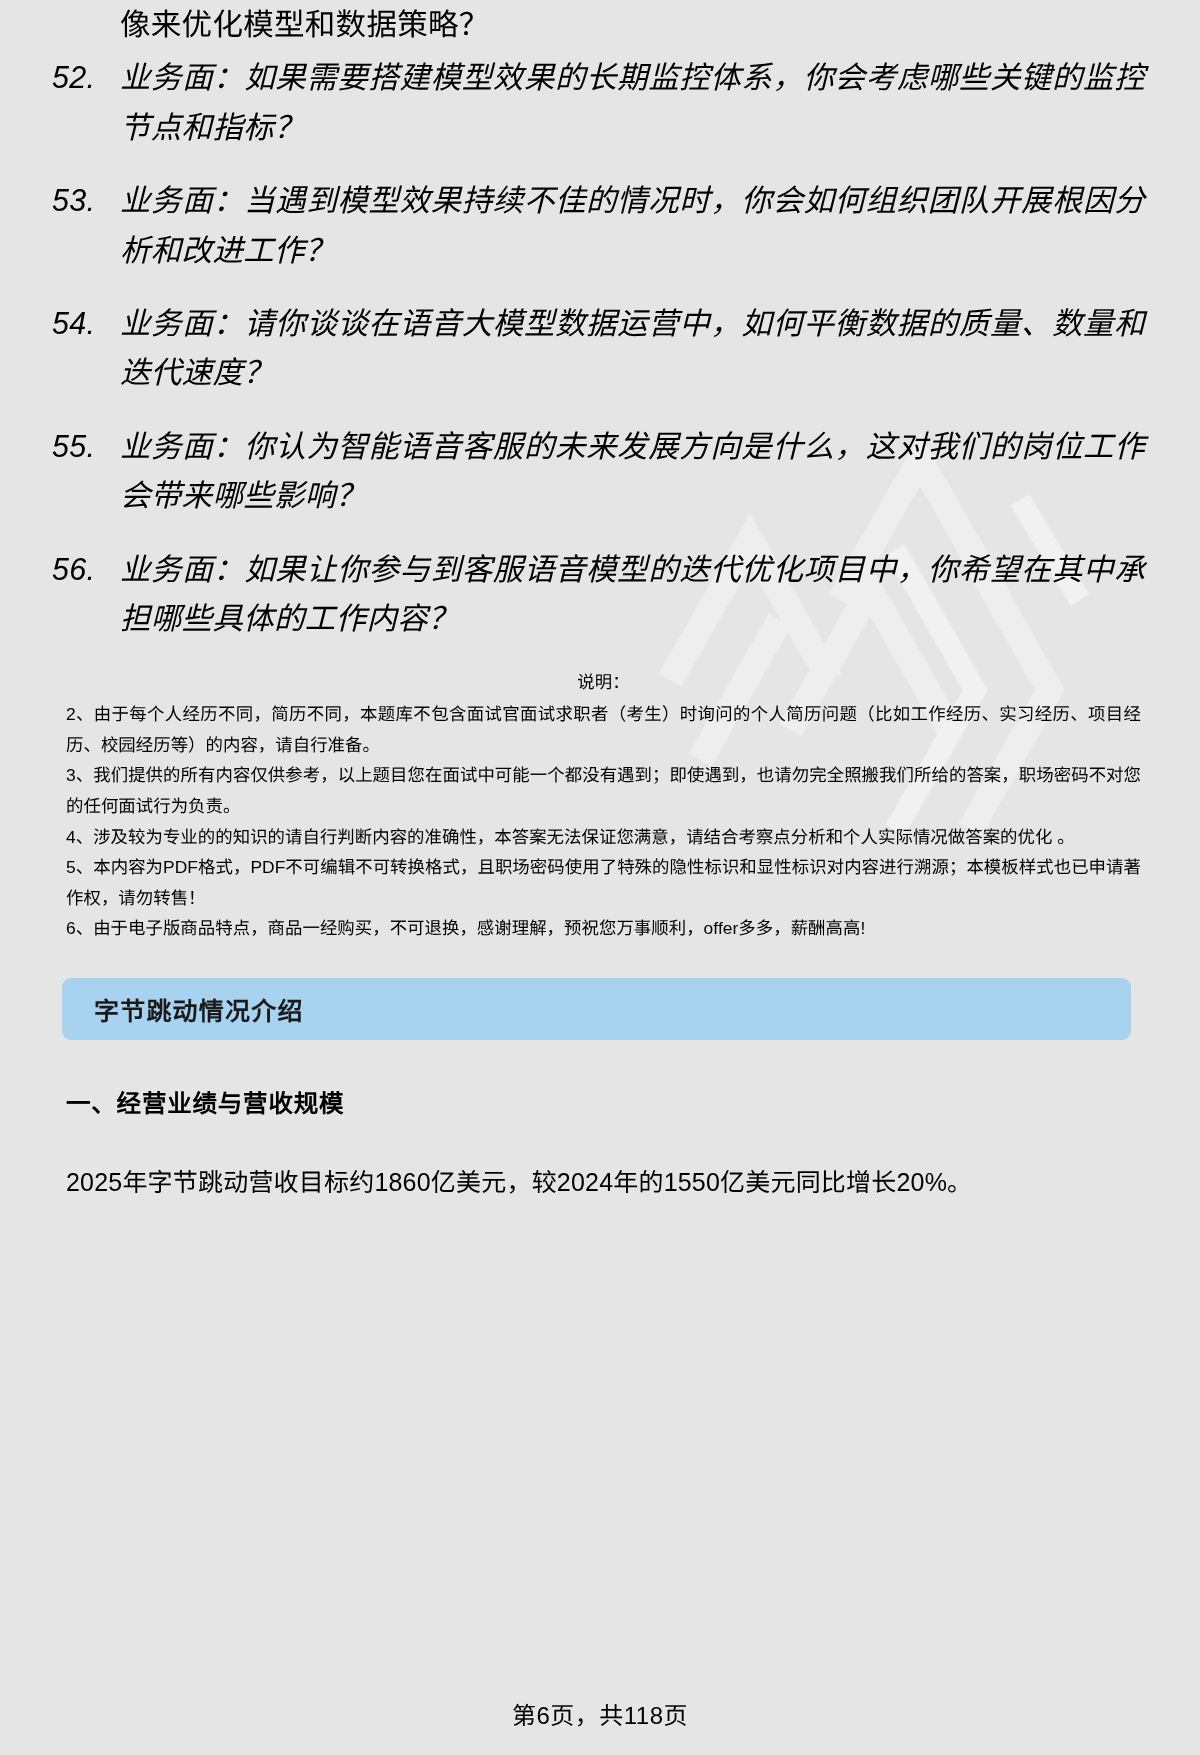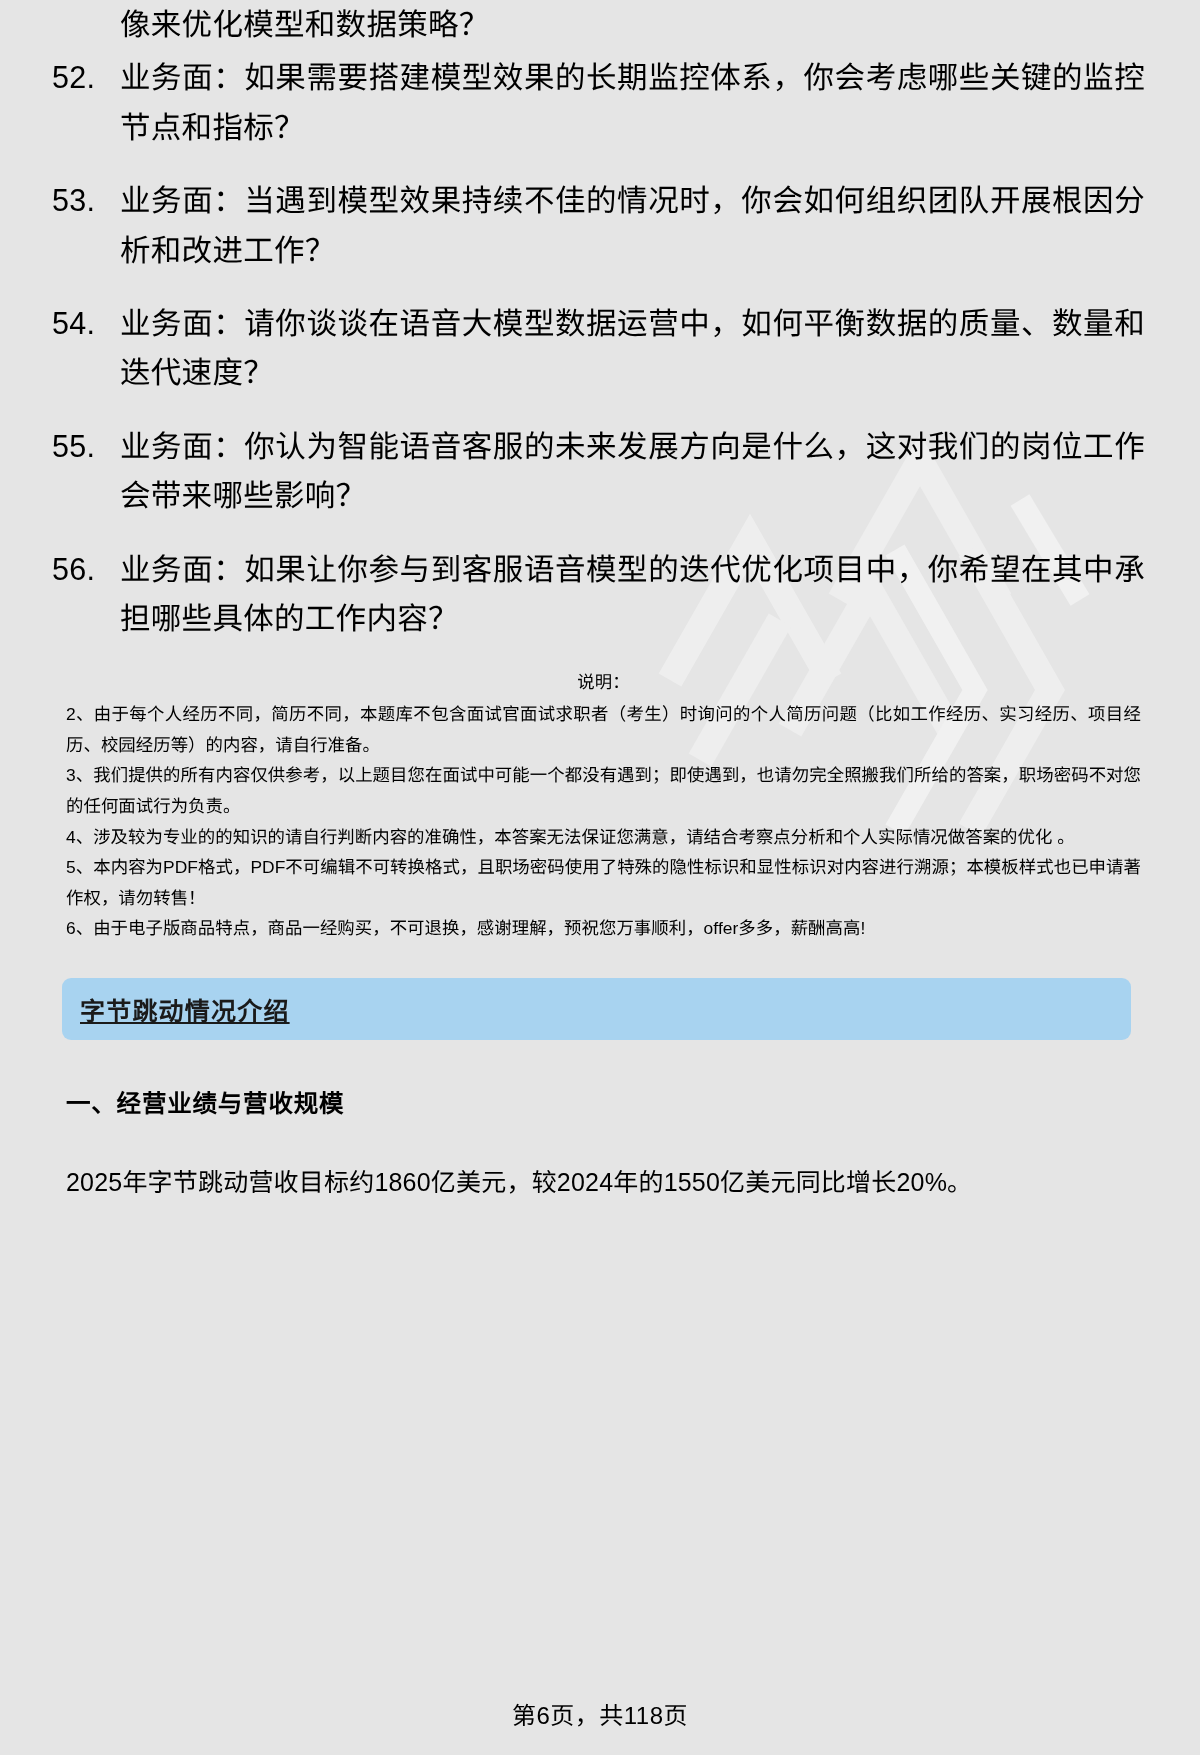--- a/index.html
+++ b/index.html
@@ -52,20 +52,21 @@
     padding-left: 72px;
     font-weight: 400;
   }
   .q-item {
     display: flex;
     align-items: flex-start;
     margin: 0 0 24px 0;
     font-size: 30.5px;
     line-height: 1.62;
     letter-spacing: 0.3px;
+    font-style: italic;
   }
   .q-num {
     flex: 0 0 72px;
     text-align: left;
     padding-left: 4px;
     box-sizing: border-box;
     white-space: nowrap;
   }
   .q-text {
     flex: 1 1 auto;
@@ -91,27 +92,26 @@
 
   
   .banner {
     margin-top: 34px;
     margin-left: 14px;
     margin-right: 14px;
     height: 62px;
     border-radius: 9px;
     display: flex;
     align-items: center;
-    padding-left: 18px;
+    padding-left: 32px;
     box-sizing: border-box;
     font-size: 25px;
     font-weight: bold;
     letter-spacing: 1.2px;
     color: #1a1a1a;
-    text-decoration: underline;
   }
 
   
   .sec-heading {
     margin: 44px 0 0 18px;
     font-size: 24.5px;
     letter-spacing: 0.8px;
   }
   .body-para {
     margin: 38px 18px 0 18px;

